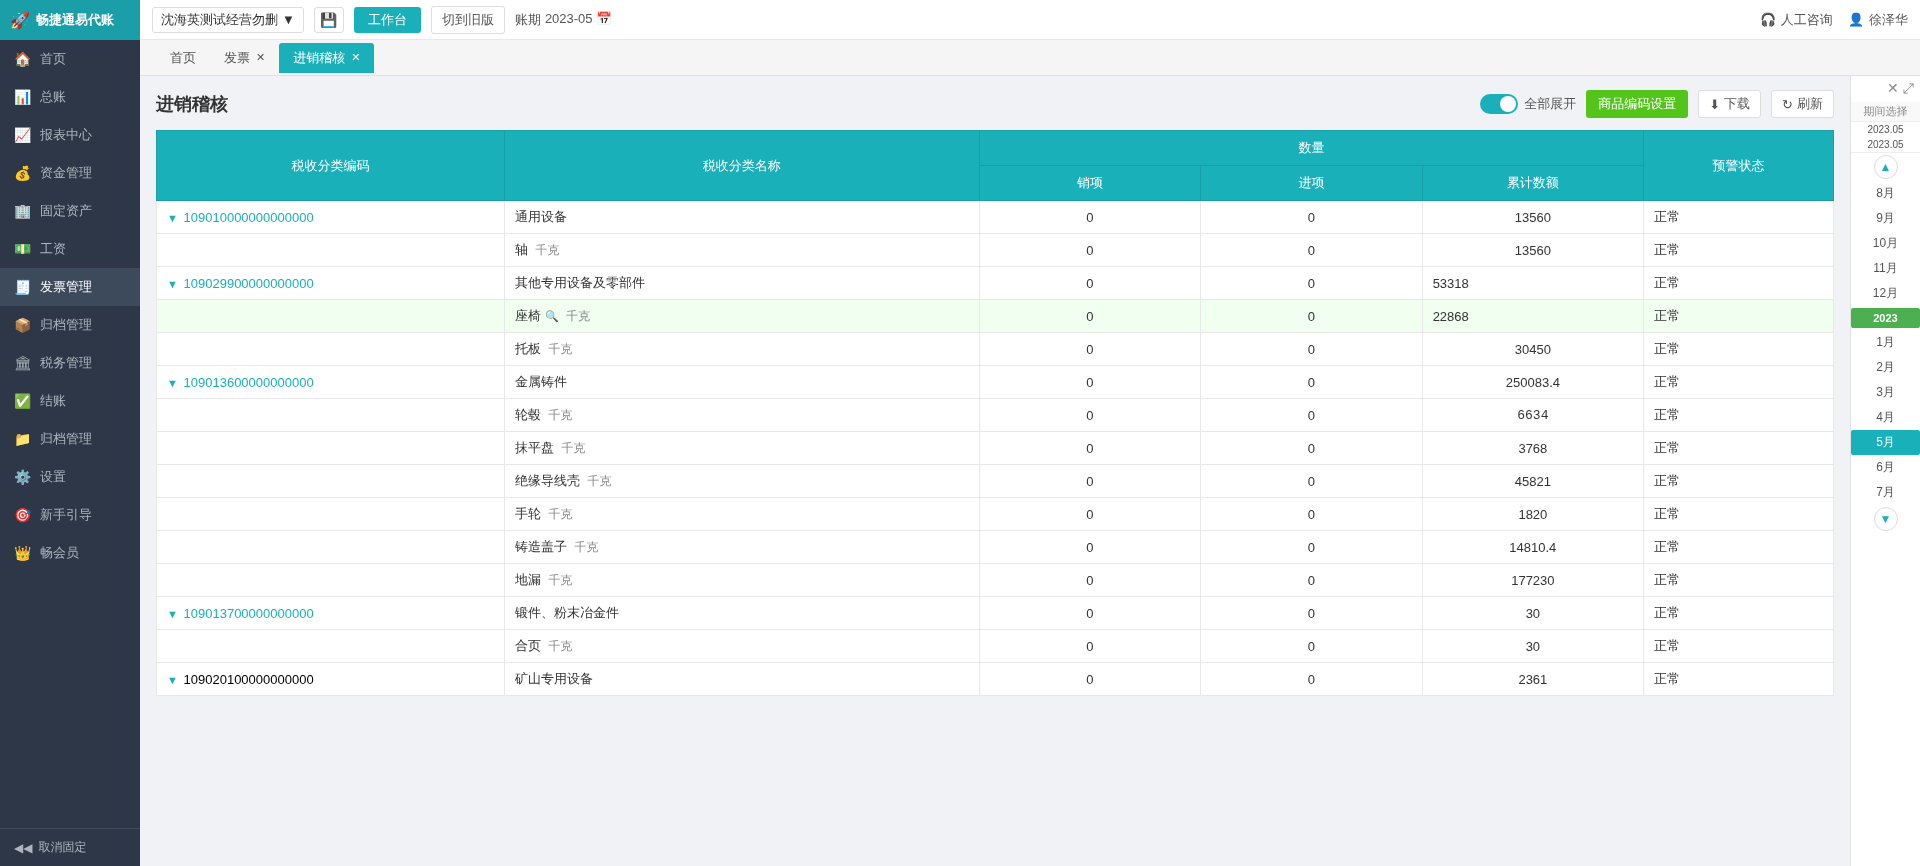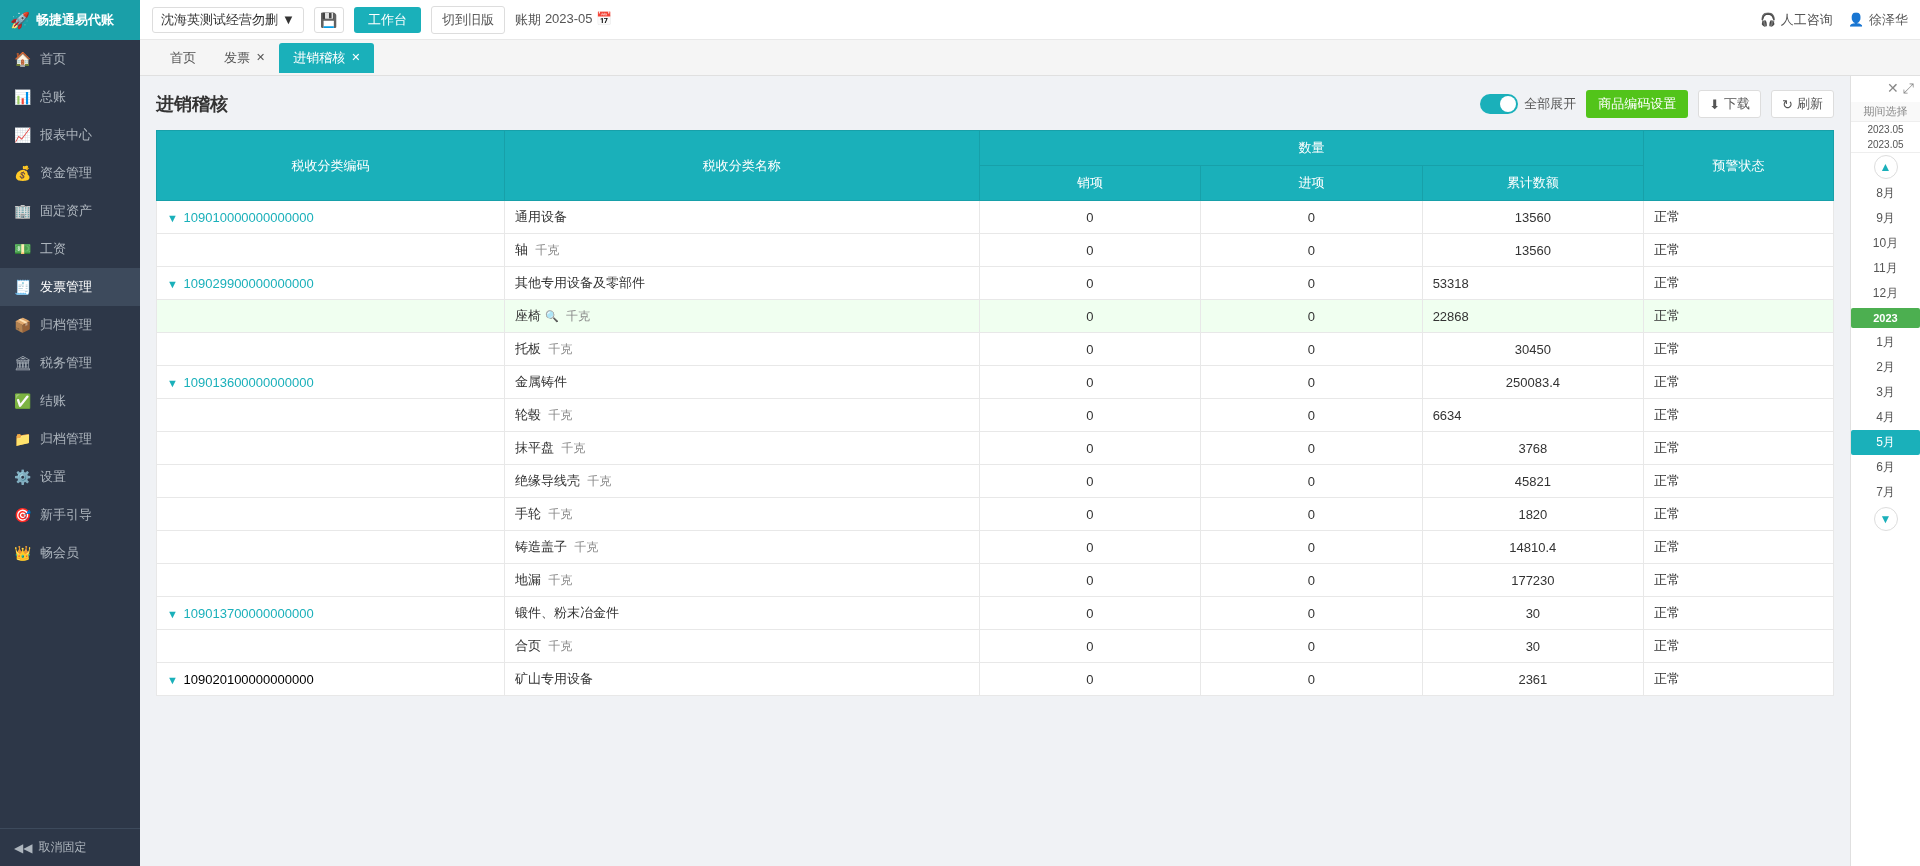--- a/index.html
+++ b/index.html
@@ -521,21 +521,21 @@
         <td style="text-align:center;">0</td>
         <td style="text-align:center;">0</td>
         <td style="text-align:center;">250083.4</td>
         <td>正常</td>
       </tr>
               <tr class="child-row">
         <td style="padding-left:24px;color:#666;"></td>
         <td>轮毂&nbsp;&nbsp;<span style="color:#888;font-size:12px;">千克</span></td>
         <td style="text-align:center;">0</td>
         <td style="text-align:center;">0</td>
-        <td style="text-align:left;">6634</td>
+        <td style="text-align:center;font-family:Liberation Mono, monospace;">6634</td>
         <td>正常</td>
       </tr>
               <tr class="child-row">
         <td style="padding-left:24px;color:#666;"></td>
         <td>抹平盘&nbsp;&nbsp;<span style="color:#888;font-size:12px;">千克</span></td>
         <td style="text-align:center;">0</td>
         <td style="text-align:center;">0</td>
         <td style="text-align:center;">3768</td>
         <td>正常</td>
       </tr>

